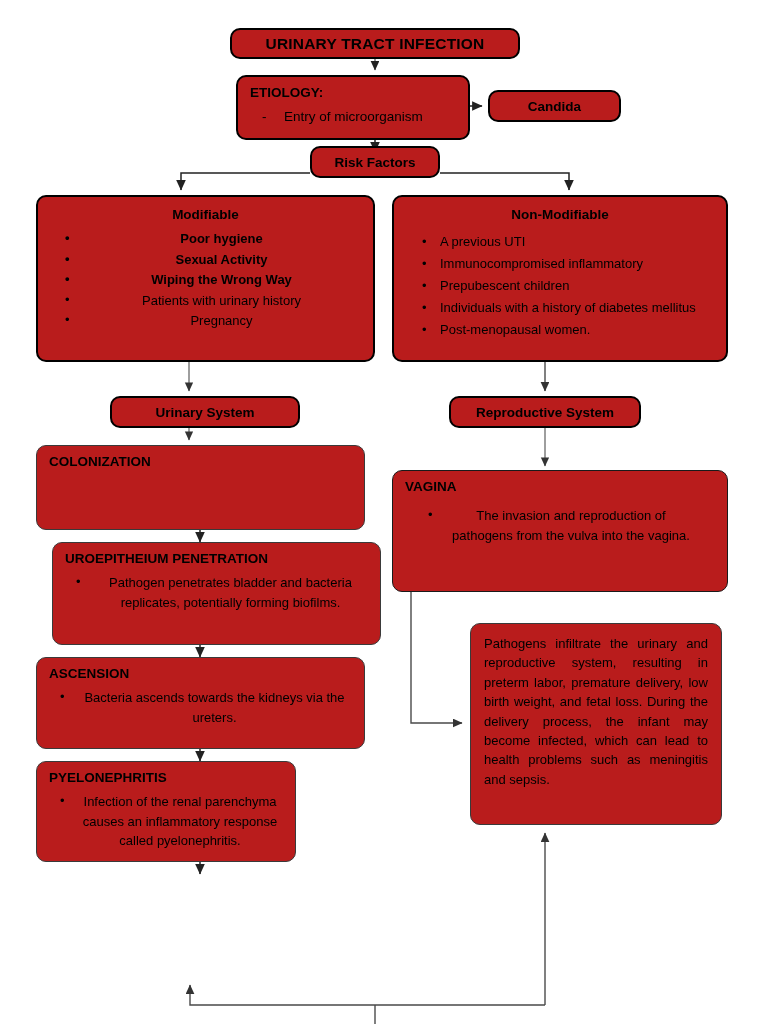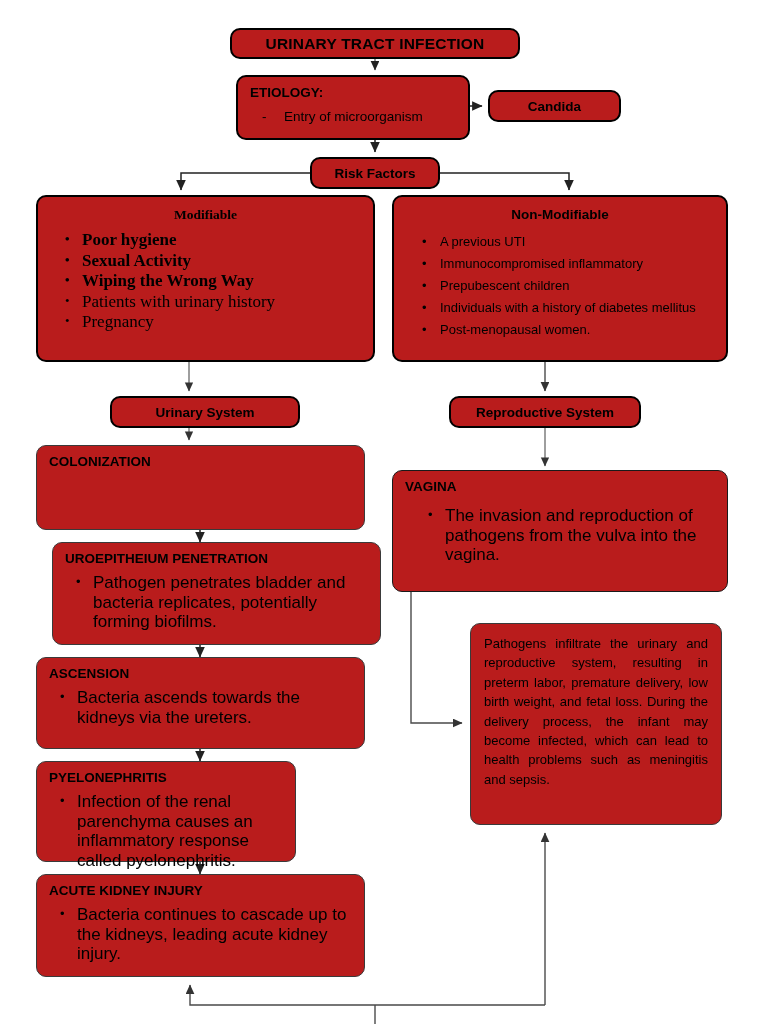--- a/index.html
+++ b/index.html
@@ -40,23 +40,24 @@
   }
 
   ul.blist{
     margin:7px 0 0 0;
     padding:0 12px 0 44px;
     list-style:none;
   }
   ul.blist.tight{padding-left:40px;}
   ul.blist li{
     position:relative;
-    font-size:17px;
+    font-size:13px;
     line-height:19.5px;
     margin-bottom:1px;
+    text-align:center;
   }
   ul.blist li::before{
     content:"\2022";
     position:absolute;left:-17px;top:-1px;
     font-size:13px;
   }
   ul.blist li.b{font-weight:bold;}
 
   .dashitem{
     position:relative;
@@ -160,25 +161,25 @@
 
   <div class="node thick" style="left:236px;top:75px;width:234px;height:65px;">
     <div class="hdr">ETIOLOGY:</div>
     <div class="dashitem">Entry of microorganism</div>
   </div>
 
   <div class="node thick" style="left:488px;top:90px;width:133px;height:32px;">
     <div class="lbl-center pill-txt">Candida</div>
   </div>
 
-  <div class="node thick" style="left:310px;top:157px;width:130px;height:32px;">
+  <div class="node thick" style="left:310px;top:146px;width:130px;height:32px;">
     <div class="lbl-center pill-txt">Risk Factors</div>
   </div>
 
-  <div class="node thick" style="left:36px;top:195px;width:339px;height:167px;font-family:Liberation Serif, serif;">
+  <div class="node thick" style="left:36px;top:195px;width:339px;height:167px;">
     <div class="hdr-c">Modifiable</div>
     <ul class="blist">
       <li class="b">Poor hygiene</li>
       <li class="b">Sexual Activity</li>
       <li class="b">Wiping the Wrong Way</li>
       <li>Patients with urinary history</li>
       <li>Pregnancy</li>
     </ul>
   </div>
 
@@ -219,26 +220,20 @@
     </ul>
   </div>
 
   <div class="node thin" style="left:36px;top:761px;width:260px;height:101px;">
     <div class="hdr">PYELONEPHRITIS</div>
     <ul class="blist tight">
       <li>Infection of the renal parenchyma causes an inflammatory response called pyelonephritis.</li>
     </ul>
   </div>
 
-  <div class="node thin" style="left:36px;top:874px;width:329px;height:103px;">
-    <div class="hdr">ACUTE KIDNEY INJURY</div>
-    <ul class="blist tight">
-      <li>Bacteria continues to cascade up to the kidneys, leading acute kidney injury.</li>
-    </ul>
-  </div>
 
   <div class="node" style="left:392px;top:470px;width:336px;height:122px;border-width:1.6px;">
     <div class="hdr">VAGINA</div>
     <ul class="blist" style="padding-left:52px;padding-right:30px;margin-top:12px;">
       <li>The invasion and reproduction of pathogens from the vulva into the vagina.</li>
     </ul>
   </div>
 
   <div class="node thin" style="left:470px;top:623px;width:252px;height:202px;">
     <div class="para">Pathogens infiltrate the urinary and reproductive system, resulting in preterm labor, premature delivery, low birth weight, and fetal loss. During the delivery process, the infant may become infected, which can lead to health problems such as meningitis and sepsis.</div>

